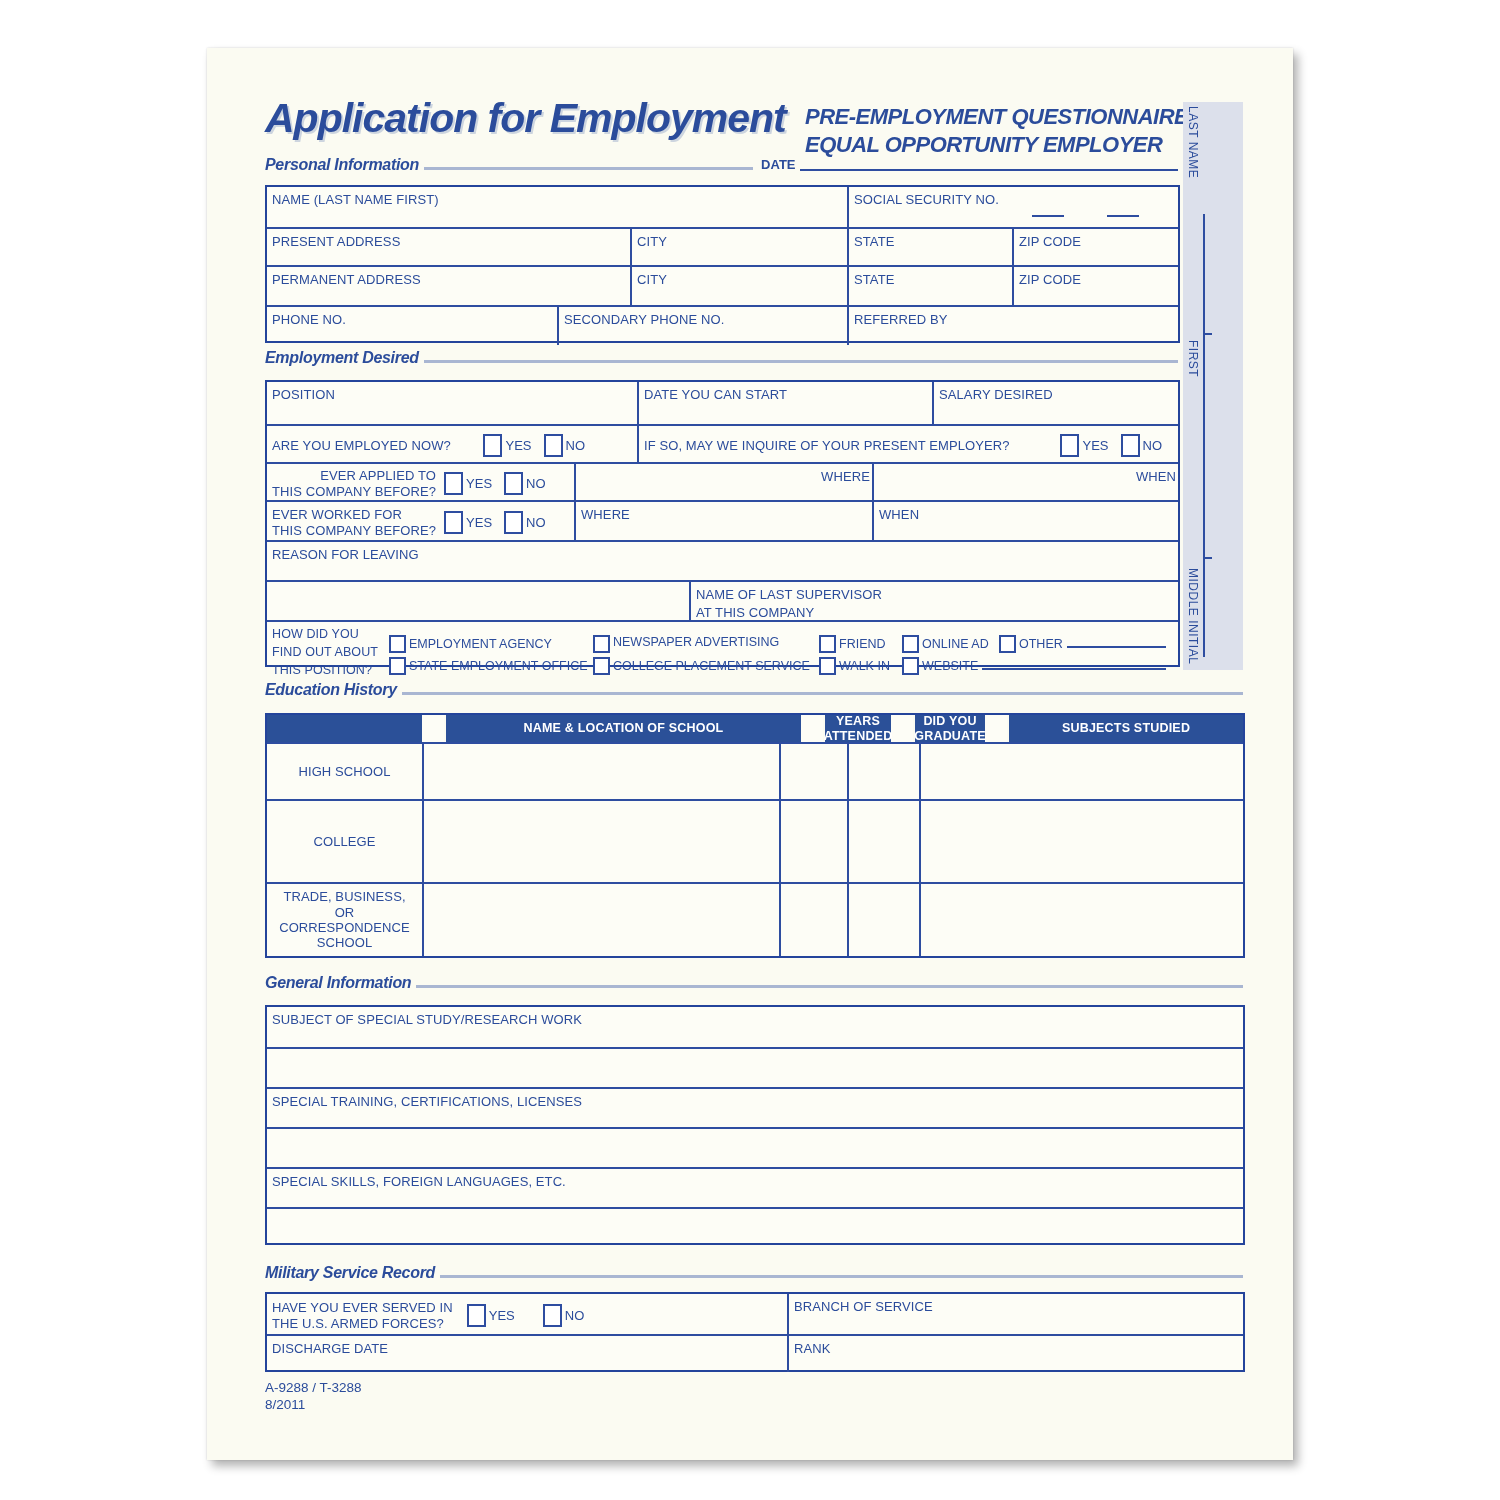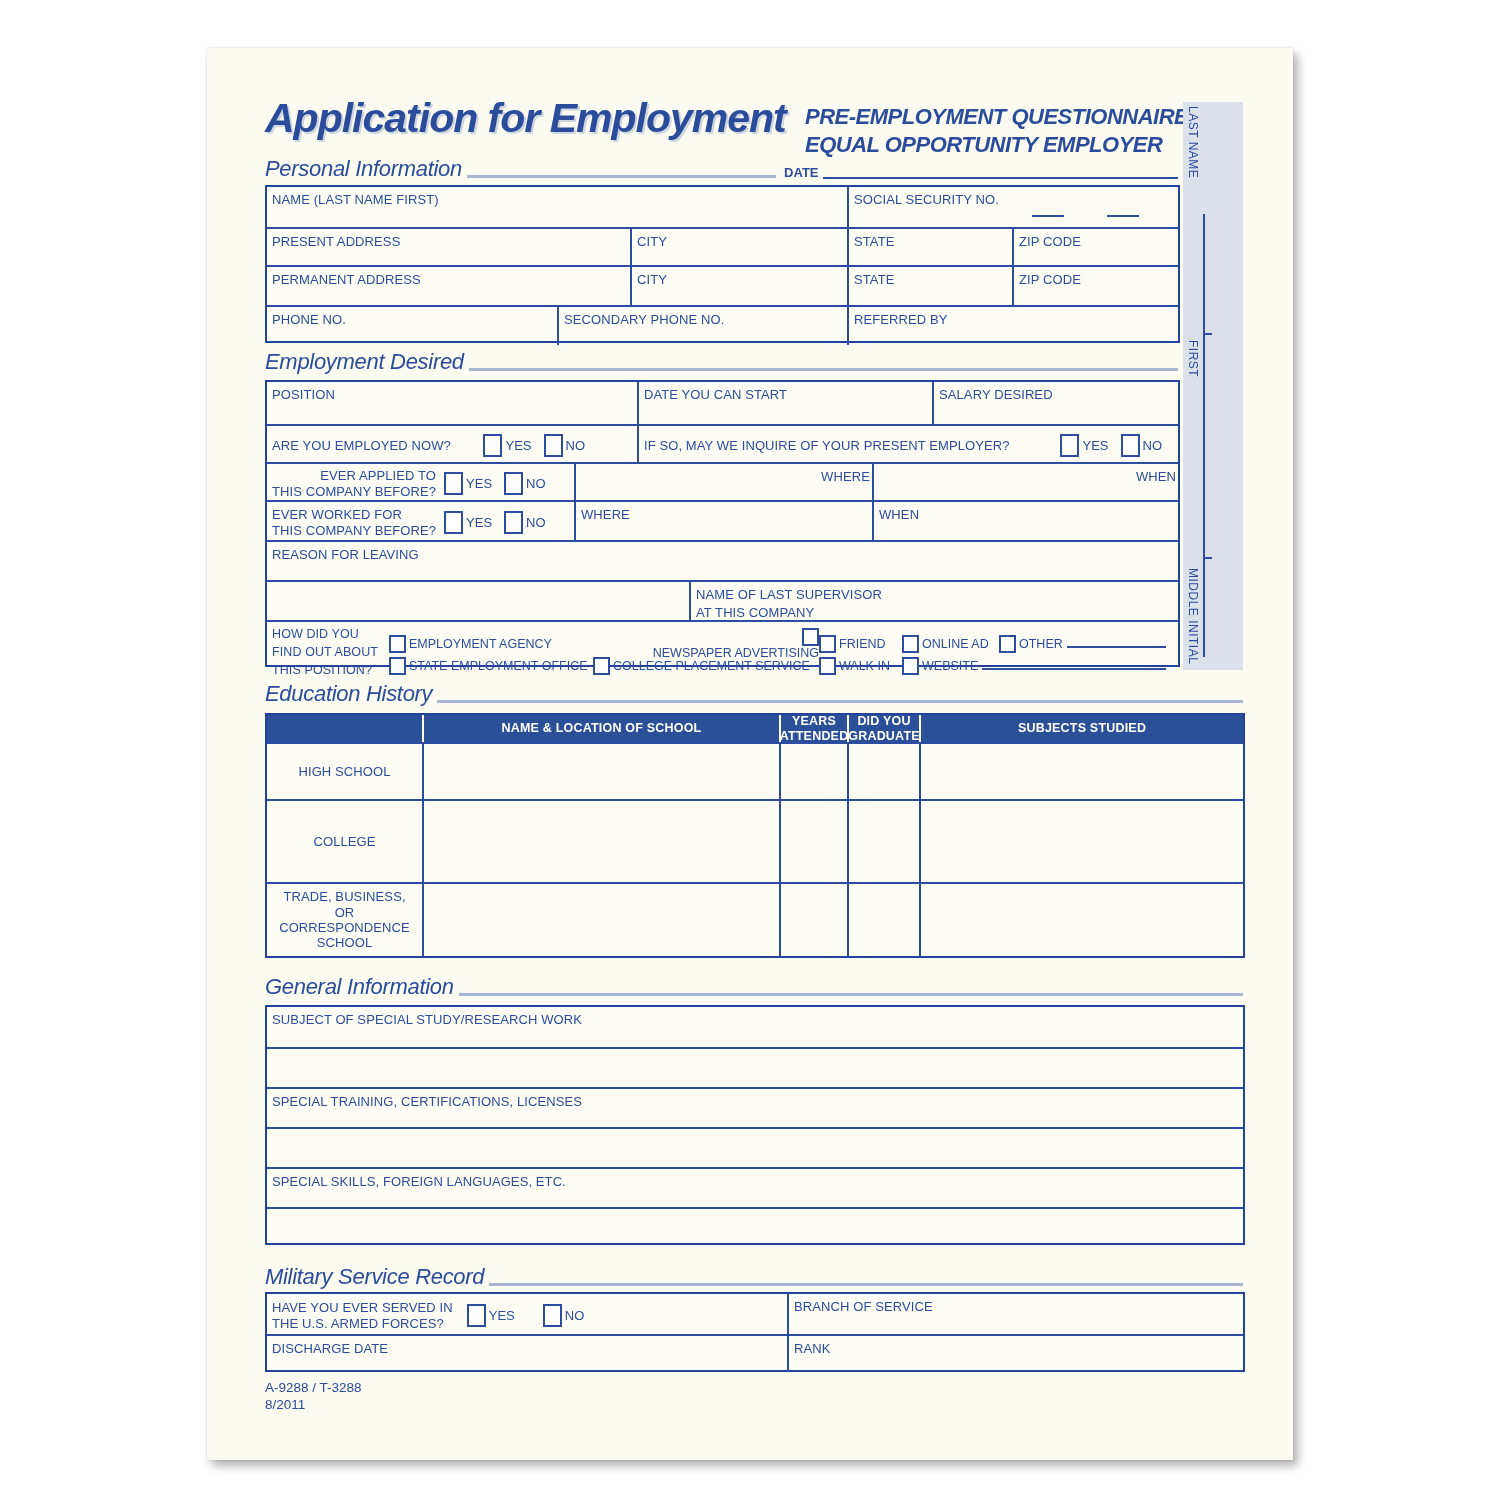--- a/index.html
+++ b/index.html
@@ -6,21 +6,21 @@
   body{width:1500px;height:1500px;position:relative;background:#ffffff;
        font-family:"Liberation Sans", sans-serif;}
   .page{position:absolute;left:207px;top:48px;width:1086px;height:1412px;
         background:#fbfbf2;box-shadow:5px 6px 9px rgba(0,0,0,0.30),0 0 2px rgba(0,0,0,0.15);}
   .abs{position:absolute;}
   .main-title{font-size:41px;font-weight:bold;font-style:italic;letter-spacing:-1px;
       color:#2b4c9b;text-shadow:2px 2px 0 rgba(43,76,155,0.22);white-space:nowrap;}
   .subtitle{font-size:22px;font-weight:bold;font-style:italic;color:#2b4c9b;
       line-height:1.25;letter-spacing:-0.5px;white-space:nowrap;}
   .sec-head{display:flex;align-items:flex-end;}
-  .sec-title{font-size:22px;font-weight:normal;font-style:italic;color:#2b4c9b;
+  .sec-title{font-size:16px;font-weight:bold;font-style:italic;color:#2b4c9b;
       white-space:nowrap;letter-spacing:-0.3px;}
   .sec-rule{flex:1;height:3px;background:#a9b6d2;margin:0 0 4px 5px;}
   .date-lbl{font-size:13px;color:#2b4c9b;margin:0 4px 2px 8px;font-weight:bold;}
   .date-line{flex:1.15;height:2px;background:#2e4da0;margin-bottom:3px;}
   .tbl{position:absolute;border:2px solid #24449b;background:#fdfdf6;box-sizing:border-box;}
   .row{display:flex;border-top:2px solid #2e4da0;box-sizing:border-box;}
   .row.first{border-top:none;}
   .cell{border-left:2px solid #2e4da0;box-sizing:border-box;padding:3px 2px 0 5px;
         position:relative;flex:0 0 auto;}
   .cell.nb{border-left:none;}
@@ -207,21 +207,21 @@
           <span>FIND OUT ABOUT</span><br>
           <span>THIS POSITION?</span>
         </span>
       </div>
       <div class="grow" style="padding:12px 6px 2px 4px;box-sizing:border-box;flex:1;">
         <div class="inline" style="height:20px;">
           <span style="display:flex;align-items:center;width:204px;">
               <span class="cb sm"></span>
               <span class="cb-lab" style="font-size:12.5px;">EMPLOYMENT AGENCY</span>
             </span>
-          <span style="display:flex;align-items:flex-end;width:226px;flex-direction:column;">
+          <span style="display:flex;align-items:flex-start;width:226px;">
               <span class="cb sm"></span>
               <span class="cb-lab" style="font-size:12.5px;">NEWSPAPER ADVERTISING</span>
             </span>
           <span style="display:flex;align-items:center;width:83px;">
               <span class="cb sm"></span>
               <span class="cb-lab" style="font-size:12.5px;">FRIEND</span>
             </span>
           <span style="display:flex;align-items:center;width:97px;">
               <span class="cb sm"></span>
               <span class="cb-lab" style="font-size:12.5px;">ONLINE AD</span>
@@ -254,21 +254,21 @@
       </div>
     </div>
   </div>
 
   <div class="abs sec-head" style="left:58px;top:633px;width:978px;">
     <span class="sec-title">Education History</span>
     <span class="sec-rule"></span>
   </div>
 
   <div class="tbl" style="left:58px;top:665px;width:980px;height:245px;">
-    <div class="row first" style="height:27px;">
+    <div class="row first" style="height:27px;gap:22px;">
       <div class="ehead nb" style="width:155px;"></div>
       <div class="ehead" style="width:357px;">NAME &amp; LOCATION OF SCHOOL</div>
       <div class="ehead" style="width:68px;">
         <div><span>YEARS</span><br><span>ATTENDED</span></div>
       </div>
       <div class="ehead" style="width:72px;">
         <div><span>DID YOU</span><br><span>GRADUATE</span></div>
       </div>
       <div class="ehead" style="flex:1;">SUBJECTS STUDIED</div>
     </div>

